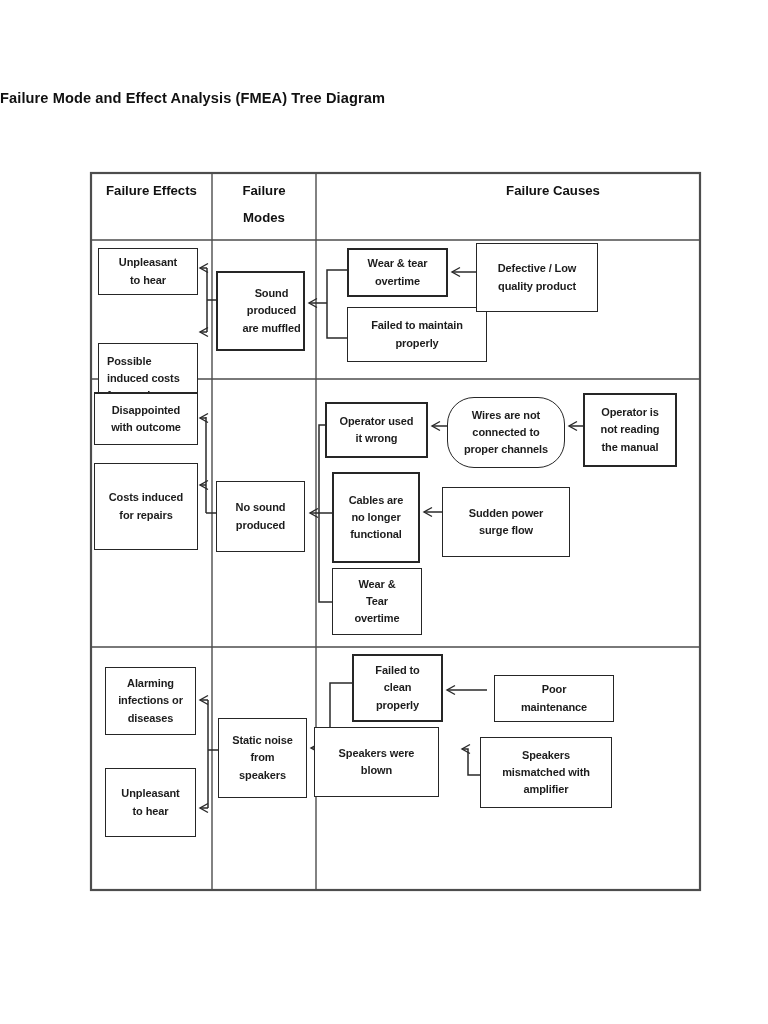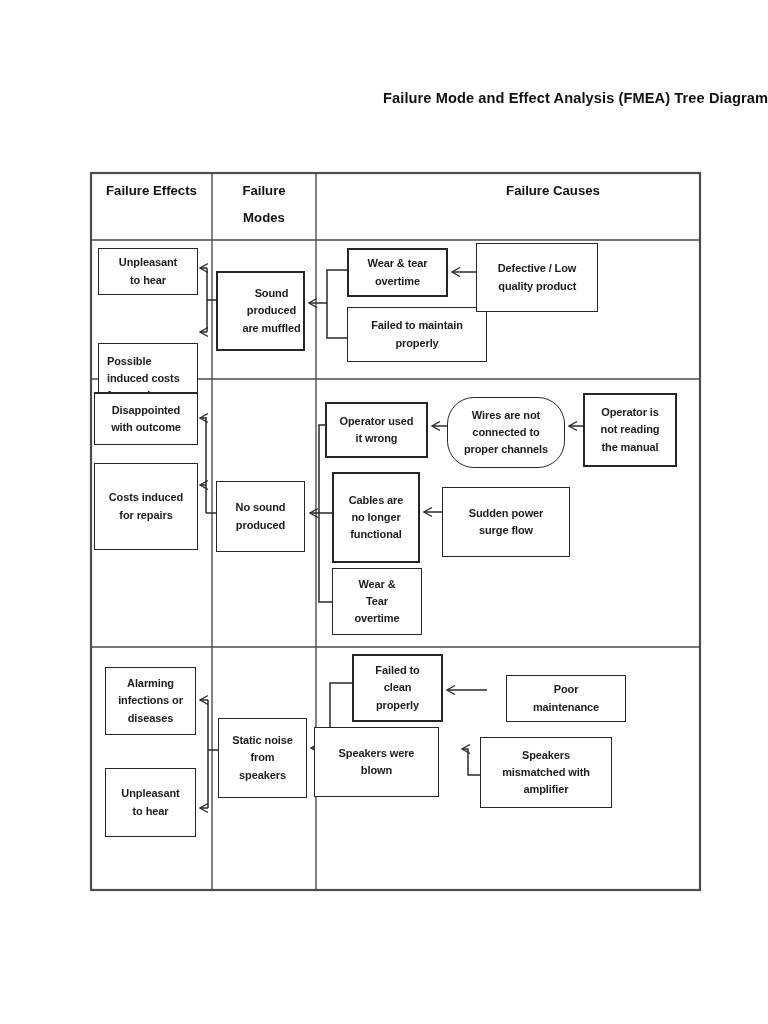--- a/index.html
+++ b/index.html
@@ -2,21 +2,21 @@
 <html><head>
 <meta charset="utf-8">
 <style>
   html,body{margin:0;padding:0;background:#ffffff;}
   #page{
     position:relative;width:768px;height:1024px;background:#ffffff;overflow:hidden;
     font-family:"Liberation Sans",sans-serif;color:#1c1c1c;
   }
   #lines{position:absolute;left:0;top:0;z-index:1;}
   .title{
-    position:absolute;left:0;top:90px;width:768px;text-align:right;
+    position:absolute;left:0;top:90px;width:768px;text-align:left;
     font-size:14.6px;font-weight:700;letter-spacing:.1px;color:#111;z-index:2;
   }
   .hdr{
     position:absolute;z-index:2;font-size:13.2px;font-weight:700;color:#111;
     text-align:center;white-space:pre-line;line-height:27px;padding-top:3px;
   }
   .box{
     position:absolute;z-index:3;background:#ffffff;border:1.6px solid #262626;
     display:flex;align-items:center;justify-content:center;text-align:center;
     font-size:11px;font-weight:700;line-height:1.55;letter-spacing:-.1px;
@@ -93,21 +93,21 @@
   <div class="box align-left" style="left:98px;top:303px;width:100px;height:71px;margin-top:40px;">Possible
 induced costs
 for repair</div>
   <div class="box thick" style="left:216px;top:271px;width:89px;height:80px;padding-left:24px;">Sound
 produced
 are muffled</div>
   <div class="box thick" style="left:347px;top:248px;width:101px;height:49px;">Wear &amp; tear
 overtime</div>
   <div class="box" style="left:347px;top:307px;width:140px;height:55px;">Failed to maintain
 properly</div>
-  <div class="box" style="left:476px;top:243px;width:122px;height:69px;text-align:right;">Defective / Low
+  <div class="box" style="left:476px;top:243px;width:122px;height:69px;">Defective / Low
 quality product</div>
 
   <div class="box thick-top" style="left:94px;top:392px;width:104px;height:53px;">Disappointed
 with outcome</div>
   <div class="box" style="left:94px;top:463px;width:104px;height:87px;">Costs induced
 for repairs</div>
   <div class="box" style="left:216px;top:481px;width:89px;height:71px;">No sound
 produced</div>
   <div class="box thick" style="left:325px;top:402px;width:103px;height:56px;">Operator used
 it wrong</div>
@@ -132,19 +132,19 @@
   <div class="box" style="left:105px;top:768px;width:91px;height:69px;">Unpleasant
 to hear</div>
   <div class="box" style="left:218px;top:718px;width:89px;height:80px;">Static noise
 from
 speakers</div>
   <div class="box thick" style="left:352px;top:654px;width:91px;height:68px;">Failed to
 clean
 properly</div>
   <div class="box" style="left:314px;top:727px;width:125px;height:70px;">Speakers were
 blown</div>
-  <div class="box" style="left:506px;top:675px;width:120px;height:47px;">Poor
+  <div class="box" style="left:494px;top:675px;width:120px;height:47px;">Poor
 maintenance</div>
   <div class="box" style="left:480px;top:737px;width:132px;height:71px;">Speakers
 mismatched with
 amplifier</div>
 
 </div>
 
 </body></html>

